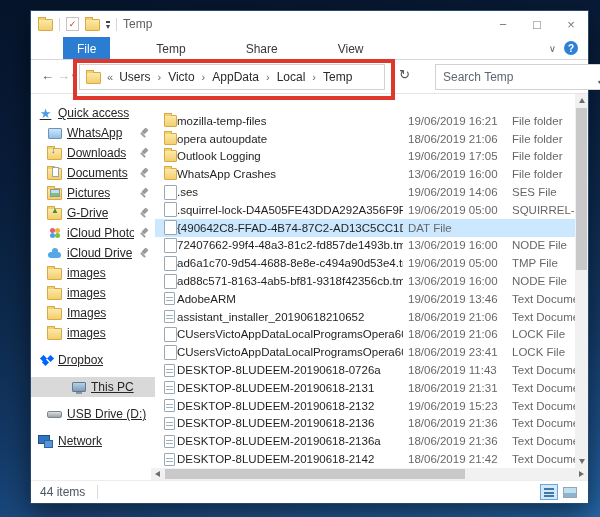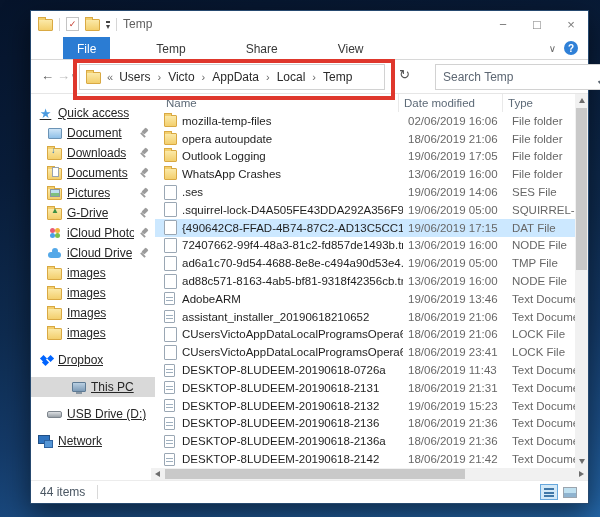--- a/index.html
+++ b/index.html
@@ -77,21 +77,21 @@
   .filearea{flex:1;min-width:0;position:relative;font-size:11.5px;}
   .colheaders{height:18px;display:flex;align-items:center;color:#5d6a77;}
   .ch{border-right:1px solid #e9e9e9;height:100%;display:flex;align-items:center;}
   .ch-name{width:244px;padding-left:11px;box-sizing:border-box;}
   .ch-date{width:104px;padding-left:5px;box-sizing:border-box;}
   .ch-type{flex:1;padding-left:5px;border-right:none;}
   .rows{position:absolute;top:18px;left:0;right:13px;bottom:0;overflow:hidden;}
   .frow{height:17.8px;display:flex;align-items:center;}
   .frow.sel{background:#cce8ff;}
   .fic{width:22px;padding-left:9px;box-sizing:border-box;flex:none;display:flex;align-items:center;}
-  .fname{width:226px;flex:none;padding-left:5px;box-sizing:border-box;white-space:nowrap;overflow:hidden;color:#1f1f1f;}
+  .fname{width:226px;flex:none;box-sizing:border-box;white-space:nowrap;overflow:hidden;color:#1f1f1f;}
   .fdate{width:104px;flex:none;padding-left:5px;box-sizing:border-box;white-space:nowrap;overflow:hidden;color:#676767;}
   .ftype{flex:1;min-width:0;padding-left:5px;box-sizing:border-box;white-space:nowrap;overflow:hidden;color:#676767;}
   .ic-file{width:11px;height:13px;background:#fff;border:1px solid #9aa7b4;border-radius:1px;}
   .ic-textfile{width:11px;height:13px;border:1px solid #9aa7b4;border-radius:1px;padding:2px 1px;box-sizing:border-box;
     background:repeating-linear-gradient(to bottom,#fff 0 2px,#9fb0bf 2px 3px) content-box #fff;}
   .ic-folder-sm{width:14px;height:10px;background:linear-gradient(#fbe9a8,#f3cf6d);border:1px solid #d9a943;border-radius:1px;position:relative;}
   .ic-folder-sm::before{content:"";position:absolute;top:-3px;left:-1px;width:6px;height:2px;background:#f3cf6d;border:1px solid #d9a943;border-bottom:none;}
   
   .vscroll{position:absolute;right:0;top:0;bottom:0;width:13px;background:#f1f1f1;}
   .varrow{position:absolute;left:0;width:13px;height:13px;display:flex;align-items:center;justify-content:center;}
@@ -192,21 +192,21 @@
     </div>
 
     <div class="main">
       <div class="sidebar" id="sidebar">
           <div class="side-item">
             <span class="si si-quick-access-star"></span>
             <span class="si-label">Quick access</span>
           </div>
           <div class="side-item ind">
             <span class="si si-desktop"></span>
-            <span class="si-label">Document</span>
+            <span class="si-label">WhatsApp</span>
             <span class="pin"></span>
           </div>
           <div class="side-item ind">
             <span class="si si-downloads">
               <span class="folderbase"></span>
               <span class="ovl">↓</span>
             </span>
             <span class="si-label">Downloads</span>
             <span class="pin"></span>
           </div>
@@ -279,32 +279,27 @@
           <div class="side-item ind gap">
             <span class="si si-usb-drive"></span>
             <span class="si-label">USB Drive (D:)</span>
           </div>
           <div class="side-item gap">
             <span class="si si-network"></span>
             <span class="si-label">Network</span>
           </div>
         </div>
       <div class="filearea">
-        <div class="colheaders">
-          <span class="ch ch-name">Name</span>
-          <span class="ch ch-date">Date modified</span>
-          <span class="ch ch-type">Type</span>
-        </div>
         <div class="rows" id="rows">
             <div class="frow">
               <span class="fic">
                 <span class="ic-folder-sm"></span>
               </span>
               <span class="fname">mozilla-temp-files</span>
-              <span class="fdate">02/06/2019 16:06</span>
+              <span class="fdate">19/06/2019 16:21</span>
               <span class="ftype">File folder</span>
             </div>
             <div class="frow">
               <span class="fic">
                 <span class="ic-folder-sm"></span>
               </span>
               <span class="fname">opera autoupdate</span>
               <span class="fdate">18/06/2019 21:06</span>
               <span class="ftype">File folder</span>
             </div>
@@ -338,21 +333,20 @@
               </span>
               <span class="fname">.squirrel-lock-D4A505FE43DDA292A356F9F43F...</span>
               <span class="fdate">19/06/2019 05:00</span>
               <span class="ftype">SQUIRREL-LOCK</span>
             </div>
             <div class="frow sel">
               <span class="fic">
                 <span class="ic-file"></span>
               </span>
               <span class="fname">{490642C8-FFAD-4B74-87C2-AD13C5CC1D22} ...</span>
-              <span class="fdate">19/06/2019 17:15</span>
               <span class="ftype">DAT File</span>
             </div>
             <div class="frow">
               <span class="fic">
                 <span class="ic-file"></span>
               </span>
               <span class="fname">72407662-99f4-48a3-81c2-fd857de1493b.tmp...</span>
               <span class="fdate">13/06/2019 16:00</span>
               <span class="ftype">NODE File</span>
             </div>

